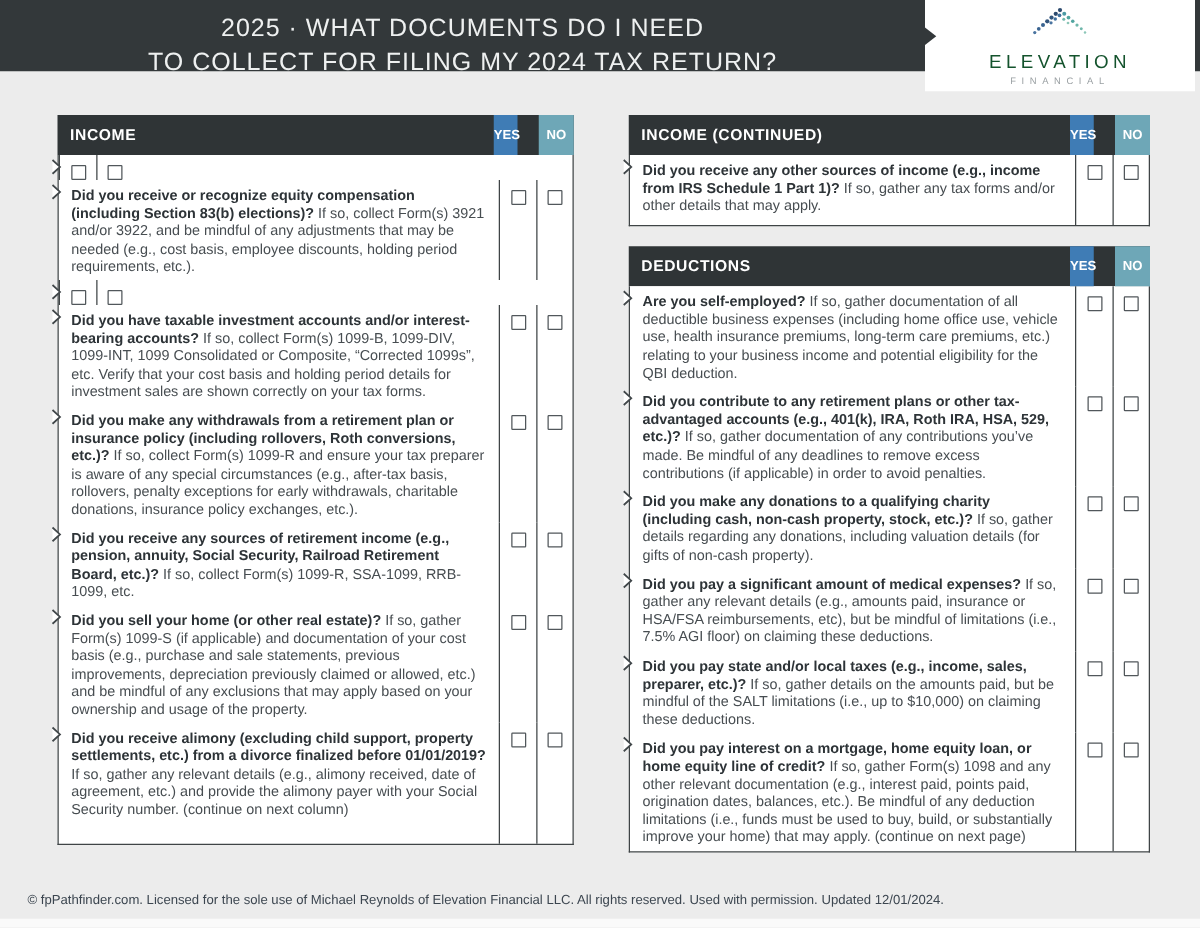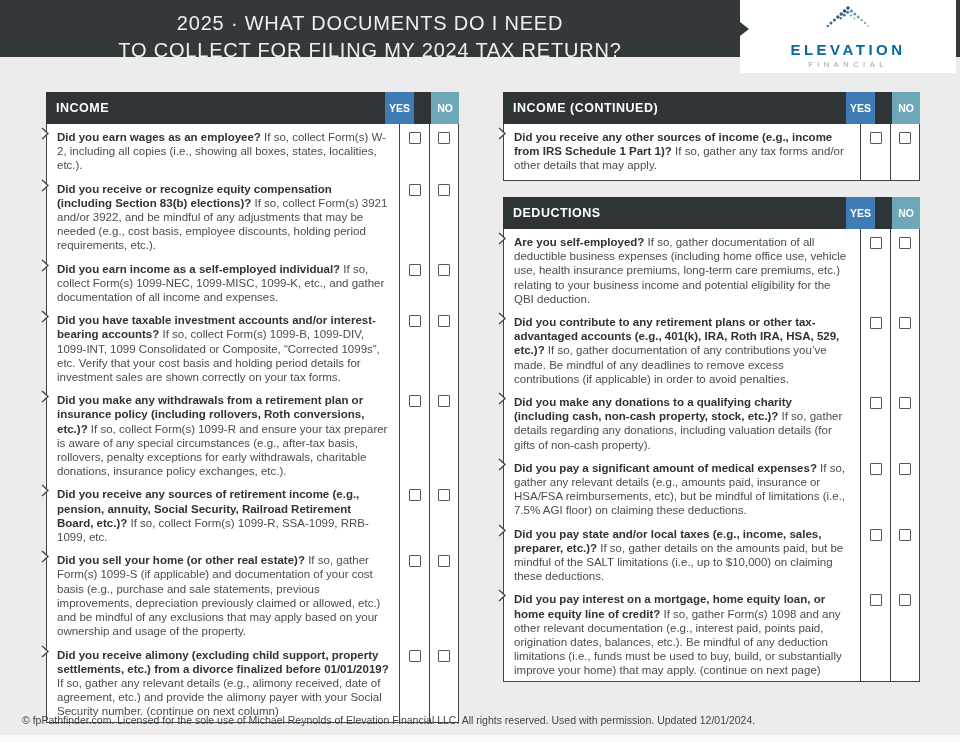--- a/index.html
+++ b/index.html
@@ -21,33 +21,33 @@
   }
   .logo-box{
     position:absolute;left:740px;top:0;width:216px;height:73px;
     background:#ffffff;display:flex;flex-direction:column;align-items:center;justify-content:center;
   }
   .header-arrow{
     position:absolute;left:740px;top:50%;transform:translateY(-50%);
     width:0;height:0;border-left:9px solid var(--header-bg,#33383a);
     border-top:7px solid transparent;border-bottom:7px solid transparent;z-index:2;
   }
-  .logo-name{font-size:15px;font-weight:700;letter-spacing:3.5px;color:#0369a1;margin-top:12px;}
+  .logo-name{font-size:15px;font-weight:400;letter-spacing:3.5px;color:#14532d;margin-top:12px;}
   .logo-sub{font-size:7.5px;letter-spacing:4.5px;color:#9aa0a3;margin-top:2px;}
   
   .col{position:absolute;top:92px;display:flex;flex-direction:column;gap:16px;}
   .col-left{left:46px;width:413px;}
   .col-right{left:503px;width:417px;}
   .panel-header{display:flex;height:32px;background:var(--section-bg,#2f3436);}
   .ph-title{
     flex:1;color:#fff;font-weight:700;font-size:12.5px;letter-spacing:.5px;
     line-height:32px;padding-left:10px;
   }
   .ph-yes,.ph-no{
-    width:29px;text-align:center;line-height:32px;color:#fff;
+    width:19px;text-align:center;line-height:32px;color:#fff;
     font-size:10.5px;font-weight:700;
   }
   .ph-yes{background:var(--yes-bg,#3f7cb5);margin-left:1px;}
   .ph-no{width:28px;background:var(--no-bg,#6ea7b7);margin-left:17px;}
   .panel-body{
     display:flex;flex-direction:column;background:#fff;
     border:1px solid var(--panel-border,#3f4446);border-top:none;
   }
   .col-left .panel .panel-body{min-height:551px;}
   .col-right .panel:nth-child(1) .panel-body{min-height:56px;}
@@ -121,21 +121,20 @@
         <div class="ph-title">INCOME</div>
         <div class="ph-yes">YES</div>
         <div class="ph-no">NO</div>
       </div>
       <div class="panel-body">
         <div class="qrow">
           <span class="chev"><svg width="9" height="13" viewBox="0 0 9 13">
               <polygon points="1,1 7,6.5 1,12" fill="#fff"></polygon>
               <path d="M1,1 L7,6.5 L1,12" fill="none" stroke="#41474a" stroke-width="1.4"></path>
             </svg></span>
-          <div class="qcell"><b>Did you earn wages as an employee?</b><span> If so, collect Form(s) W-2, including all copies (i.e., showing all boxes, states, localities, etc.).</span></div>
           <div class="ccell yes">
             <span class="cb"></span>
           </div>
           <div class="ccell no">
             <span class="cb"></span>
           </div>
         </div>
         <div class="qrow">
           <span class="chev"><svg width="9" height="13" viewBox="0 0 9 13">
               <polygon points="1,1 7,6.5 1,12" fill="#fff"></polygon>
@@ -147,21 +146,20 @@
           </div>
           <div class="ccell no">
             <span class="cb"></span>
           </div>
         </div>
         <div class="qrow">
           <span class="chev"><svg width="9" height="13" viewBox="0 0 9 13">
               <polygon points="1,1 7,6.5 1,12" fill="#fff"></polygon>
               <path d="M1,1 L7,6.5 L1,12" fill="none" stroke="#41474a" stroke-width="1.4"></path>
             </svg></span>
-          <div class="qcell"><b>Did you earn income as a self-employed individual?</b><span> If so, collect Form(s) 1099-NEC, 1099-MISC, 1099-K, etc., and gather documentation of all income and expenses.</span></div>
           <div class="ccell yes">
             <span class="cb"></span>
           </div>
           <div class="ccell no">
             <span class="cb"></span>
           </div>
         </div>
         <div class="qrow">
           <span class="chev"><svg width="9" height="13" viewBox="0 0 9 13">
               <polygon points="1,1 7,6.5 1,12" fill="#fff"></polygon>

